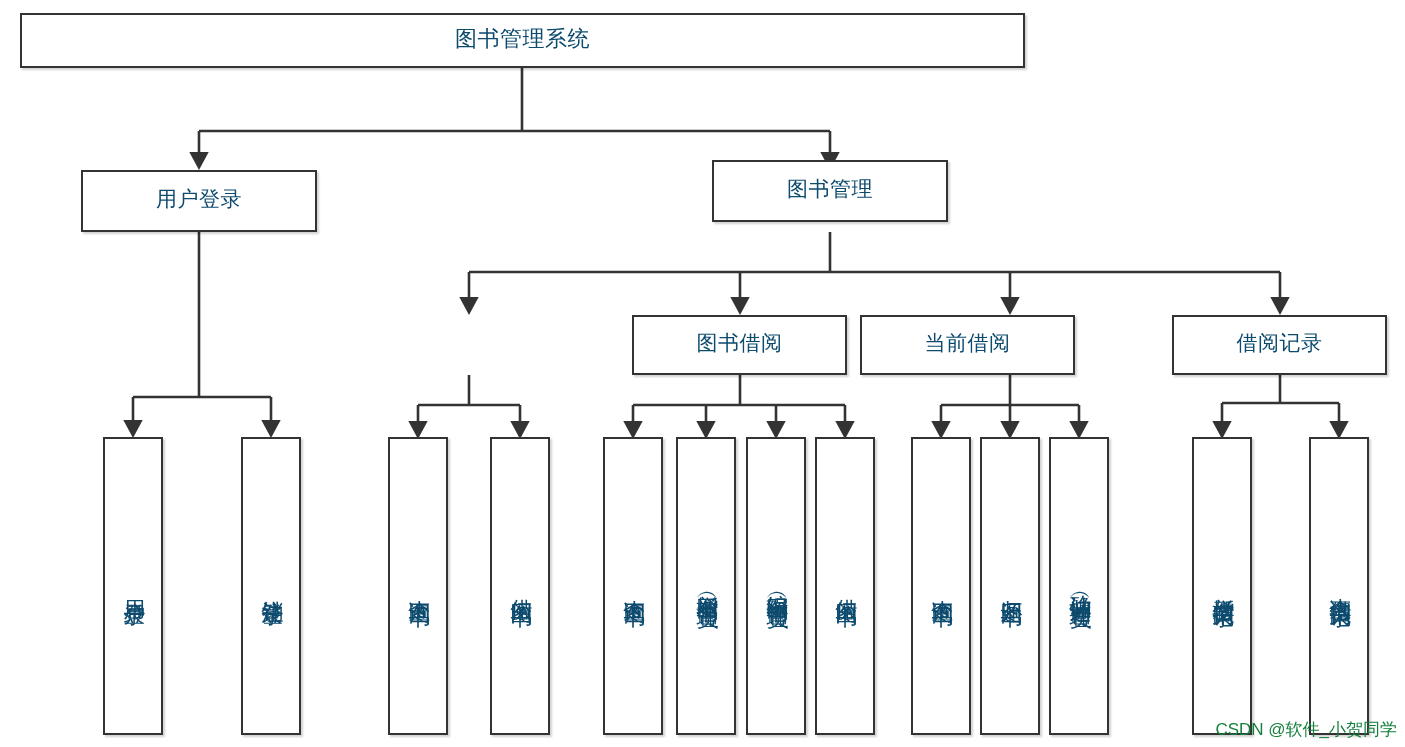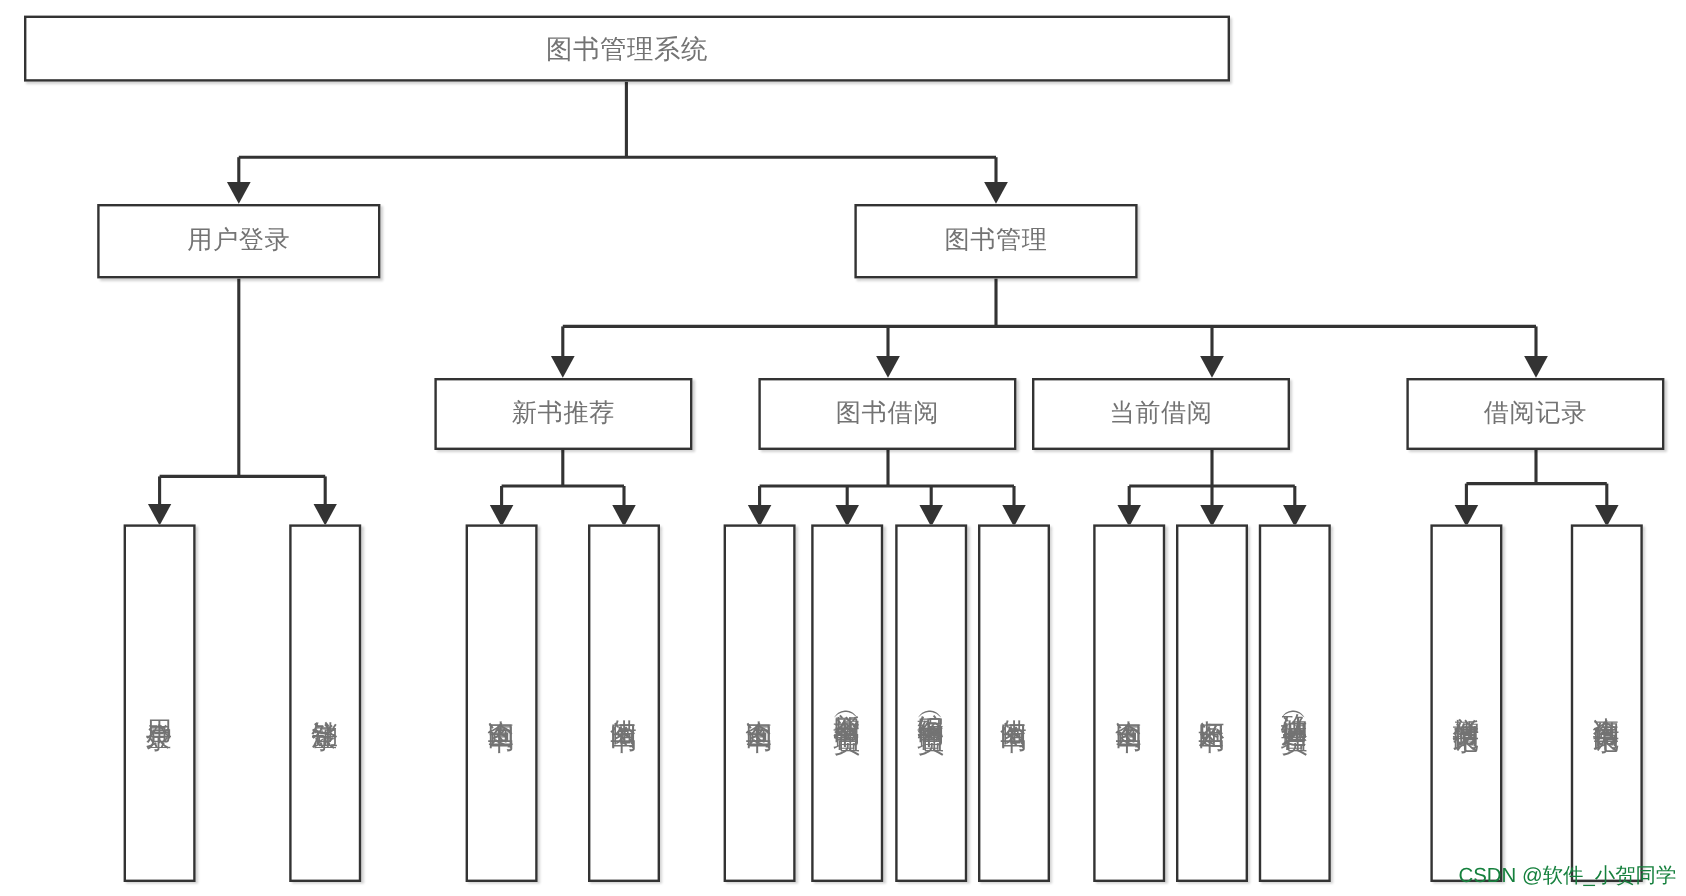--- a/index.html
+++ b/index.html
@@ -28,22 +28,23 @@
   }
   .node {
     position: absolute;
     box-sizing: border-box;
     background: #ffffff;
     border: 2px solid #333333;
     box-shadow: 2px 2px 2px rgba(0,0,0,0.18);
     display: flex;
     align-items: center;
     justify-content: center;
-    color: #737373;
+    color: #0c4a6e;
     z-index: 2;
+    font-family: Liberation Mono, monospace;
   }
   .node .label {
     display: block;
     text-align: center;
     line-height: 1.18;
     white-space: nowrap;
   }
   
   .node.horiz .label {
     font-size: 21px;
@@ -131,27 +132,24 @@
   </svg>
 
   <div class="node horiz root" style="left:20px; top:13px; width:1005px; height:55px;">
     <span class="label">图书管理系统</span>
   </div>
 
   <div class="node horiz" style="left:81px; top:170px; width:236px; height:62px;">
     <span class="label">用户登录</span>
   </div>
 
-  <div class="node horiz" style="left:712px; top:170px; width:236px; height:62px;">
+  <div class="node horiz" style="left:712px; top:160px; width:236px; height:62px;">
     <span class="label">图书管理</span>
   </div>
 
-  <div class="node horiz" style="left:362px; top:315px; width:215px; height:60px;">
-    <span class="label">新书推荐</span>
-  </div>
 
   <div class="node horiz" style="left:632px; top:315px; width:215px; height:60px;">
     <span class="label">图书借阅</span>
   </div>
 
   <div class="node horiz" style="left:860px; top:315px; width:215px; height:60px;">
     <span class="label">当前借阅</span>
   </div>
 
   <div class="node horiz" style="left:1172px; top:315px; width:215px; height:60px;">

